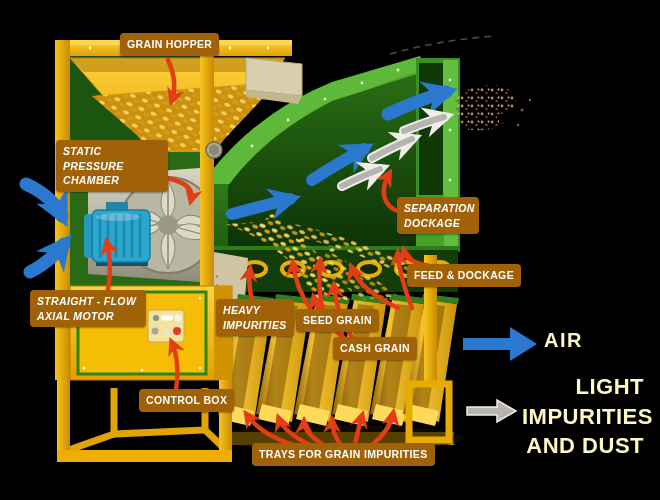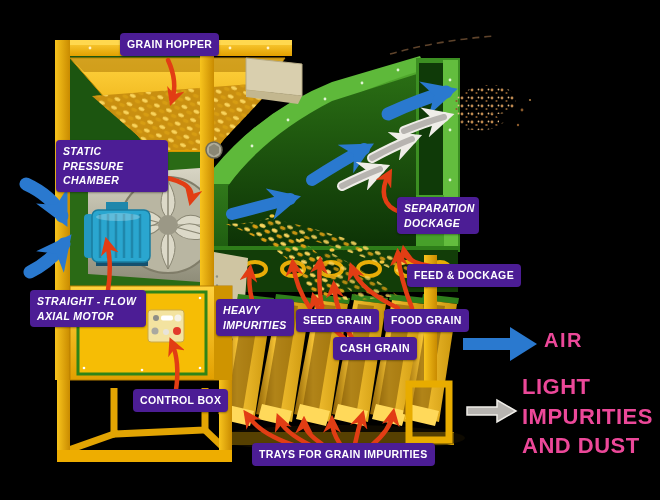--- a/index.html
+++ b/index.html
@@ -1,23 +1,23 @@
 <!DOCTYPE html>
 <html><head>
 <meta charset="utf-8">
 <style>
   html,body{margin:0;padding:0;background:#000;}
   .stage{position:relative;width:660px;height:500px;background:#000;overflow:hidden;
          font-family:"Liberation Sans",sans-serif;}
   .stage svg{position:absolute;left:0;top:0;z-index:1;}
-  .lbl{position:absolute;z-index:5;background:#4c1d95;color:#fff;font-weight:700;
+  .lbl{position:absolute;z-index:5;background:#a16207;color:#fff;font-weight:700;
        font-size:10.5px;line-height:1.4;letter-spacing:.35px;padding:4px 7px;
        border-radius:4px;white-space:nowrap;box-shadow:0 1px 2px rgba(0,0,0,.35);}
   .lbl.wrap{white-space:normal;font-style:italic;}
-  .legend-text{position:absolute;z-index:5;color:#ec4899;font-weight:700;}
+  .legend-text{position:absolute;z-index:5;color:#fef9c3;font-weight:700;text-align:right;}
   .legend-air{left:544px;top:329px;font-size:20px;letter-spacing:1.5px;}
   .legend-light{left:522px;top:372px;font-size:22px;width:122px;line-height:1.35;letter-spacing:.5px;}
 </style>
 </head>
 <body>
 
 <div class="stage">
 
 <svg width="660" height="500" viewBox="0 0 660 500">
   <defs>
@@ -325,21 +325,20 @@
   </g>
 </svg>
 
 <div class="lbl" style="left:120px;top:33px">GRAIN HOPPER</div>
 <div class="lbl wrap" style="left:56px;top:140px;max-width:98px">STATIC PRESSURE CHAMBER</div>
 <div class="lbl wrap" style="left:397px;top:197px;max-width:68px">SEPARATION DOCKAGE</div>
 <div class="lbl wrap" style="left:30px;top:290px;max-width:102px">STRAIGHT - FLOW AXIAL MOTOR</div>
 <div class="lbl" style="left:407px;top:264px">FEED &amp; DOCKAGE</div>
 <div class="lbl wrap" style="left:216px;top:299px;max-width:64px">HEAVY IMPURITIES</div>
 <div class="lbl" style="left:296px;top:309px">SEED GRAIN</div>
-<div class="lbl" style="left:384px;top:309px">FOOD GRAIN</div>
 <div class="lbl" style="left:333px;top:337px">CASH GRAIN</div>
-<div class="lbl" style="left:133px;top:389px">CONTROL BOX</div>
+<div class="lbl" style="left:139px;top:389px">CONTROL BOX</div>
 <div class="lbl" style="left:252px;top:443px">TRAYS FOR GRAIN IMPURITIES</div>
 
 <div class="legend-text legend-air">AIR</div>
 <div class="legend-text legend-light">LIGHT IMPURITIES AND DUST</div>
 
 </div>
 
 </body></html>

